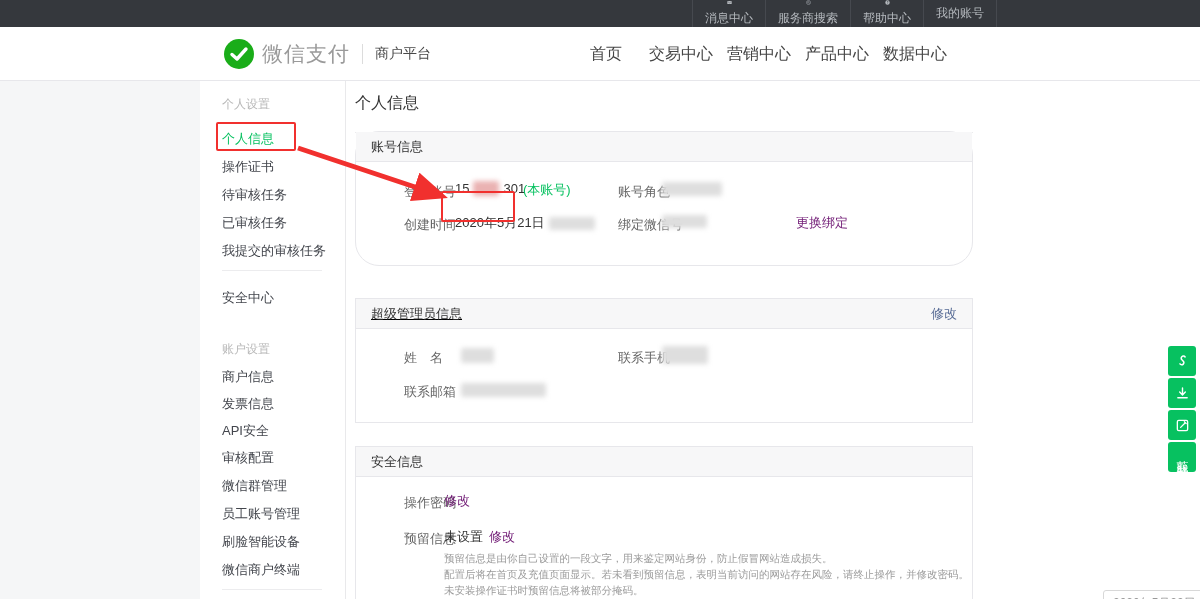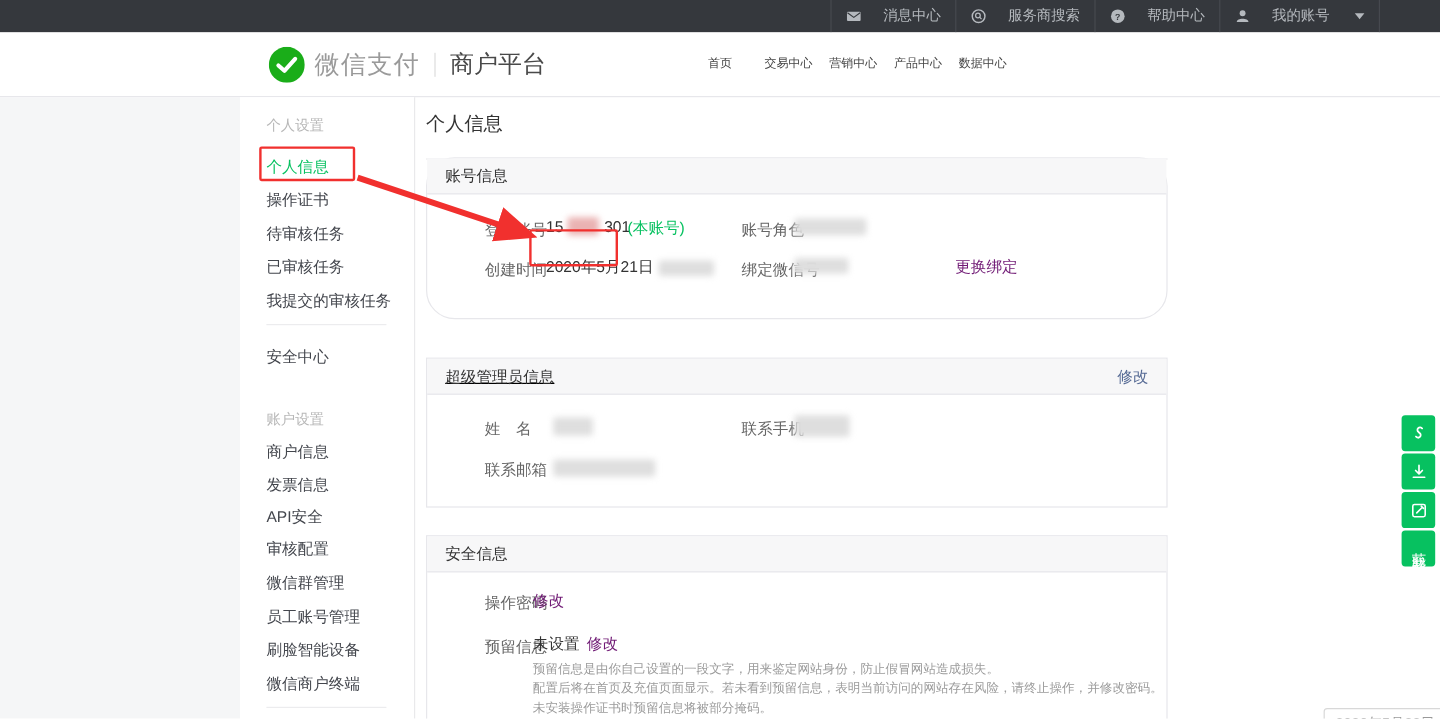--- a/index.html
+++ b/index.html
@@ -3,33 +3,33 @@
 <meta charset="utf-8">
 <style>
   * { margin:0; padding:0; box-sizing:border-box; }
   html,body { width:1200px; }
   body { font-family:"Liberation Sans","DejaVu Sans",sans-serif; background:#fff; }
   .stage { position:relative; width:1200px; height:599px; overflow:hidden; background:#fff; }
 
   
   .topbar { position:absolute; left:0; top:0; width:1200px; height:27px; background:#35383d; }
   .tb-group { position:absolute; left:692px; top:0; height:27px; display:flex; }
-  .tb-item { display:flex; align-items:center; gap:18px; padding:0 12px; font-size:12px; color:#b5b9be; border-left:1px solid #46494f; cursor:pointer; }
+  .tb-item { display:flex; align-items:center; gap:5px; padding:0 12px; font-size:12px; color:#b5b9be; border-left:1px solid #46494f; cursor:pointer;flex-direction:column; }
   .tb-item:last-child { border-right:1px solid #46494f; }
   .tb-icon { width:13px; height:13px; display:block; }
   .caret { width:0; height:0; border-left:4px solid transparent; border-right:4px solid transparent; border-top:5px solid #b5b9be; margin-left:3px; }
 
   
   .header { position:absolute; left:0; top:27px; width:1200px; height:54px; background:#fff; border-bottom:1px solid #e7e7eb; }
   .logo-group { position:absolute; left:224px; top:0; height:53px; display:flex; align-items:center; cursor:pointer; }
   .brand { font-size:21px; color:#9a9a9a; margin-left:8px; letter-spacing:1px; }
   .logo-div { width:1px; height:20px; background:#dcdcdc; margin:0 12px; }
-  .portal { font-size:20px; color:#494949; }
+  .portal { font-size:14px; color:#494949; }
   .nav { position:absolute; left:590px; top:0; height:53px; display:flex; align-items:center; gap:14px; }
-  .nav-item { position:relative; font-size:10px; color:#454545; cursor:pointer; height:53px; line-height:53px; white-space:nowrap; }
+  .nav-item { position:relative; font-size:16px; color:#454545; cursor:pointer; height:53px; line-height:53px; white-space:nowrap; }
   .nav-item.home { margin-right:13px; }
   .nav-item.active { color:#07c160; }
   .nav-underline { position:absolute; left:50%; transform:translateX(-50%); bottom:7px; width:28px; height:3px; background:#07c160; border-radius:2px; }
 
   
   .gutter { position:absolute; left:0; top:81px; width:200px; height:518px; background:#f5f6f7; }
   .side { position:absolute; left:200px; top:81px; width:146px; height:518px; background:#fff; border-right:1px solid #e9e9eb; }
   .side-title { position:absolute; left:22px; font-size:12px; color:#b8b8b8; white-space:nowrap; }
   .side-item { position:absolute; left:22px; font-size:13px; color:#43464d; cursor:pointer; white-space:nowrap; }
   .side-item.active { color:#07c160; }

